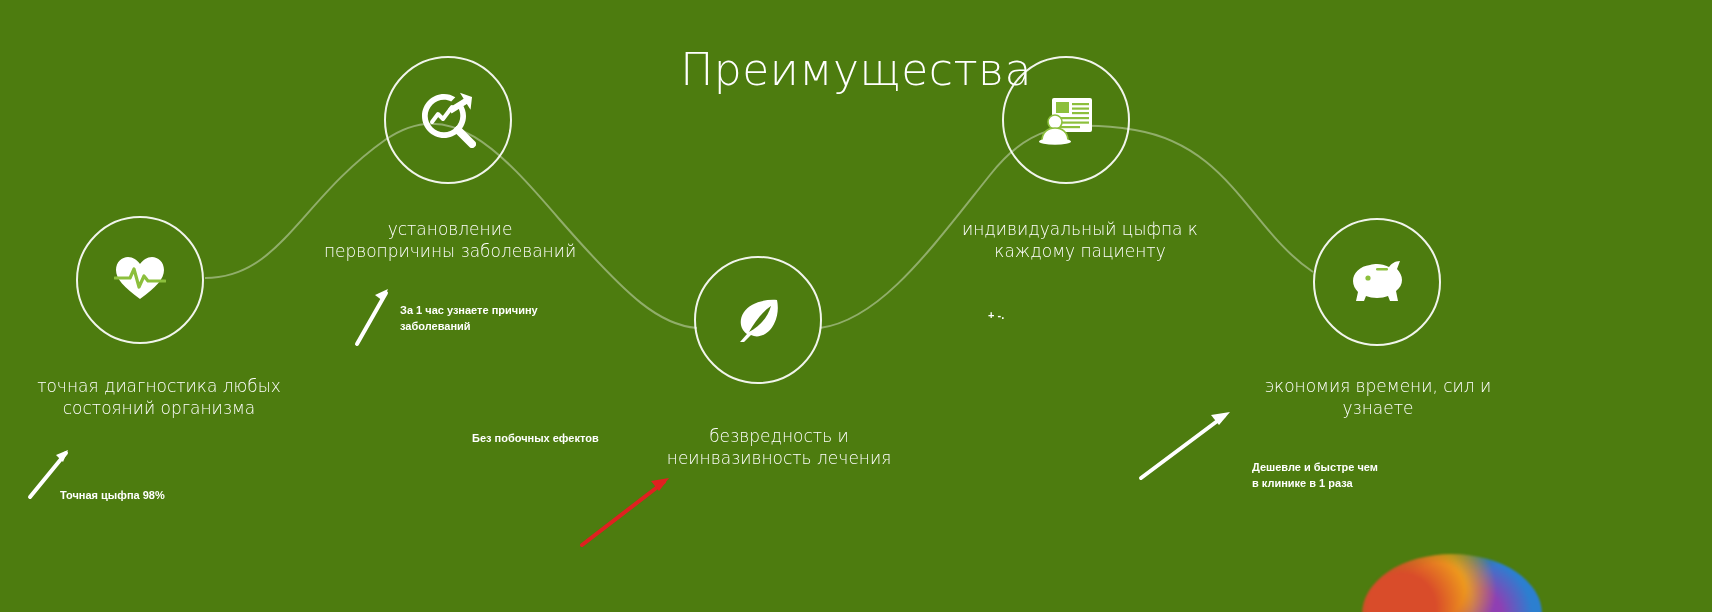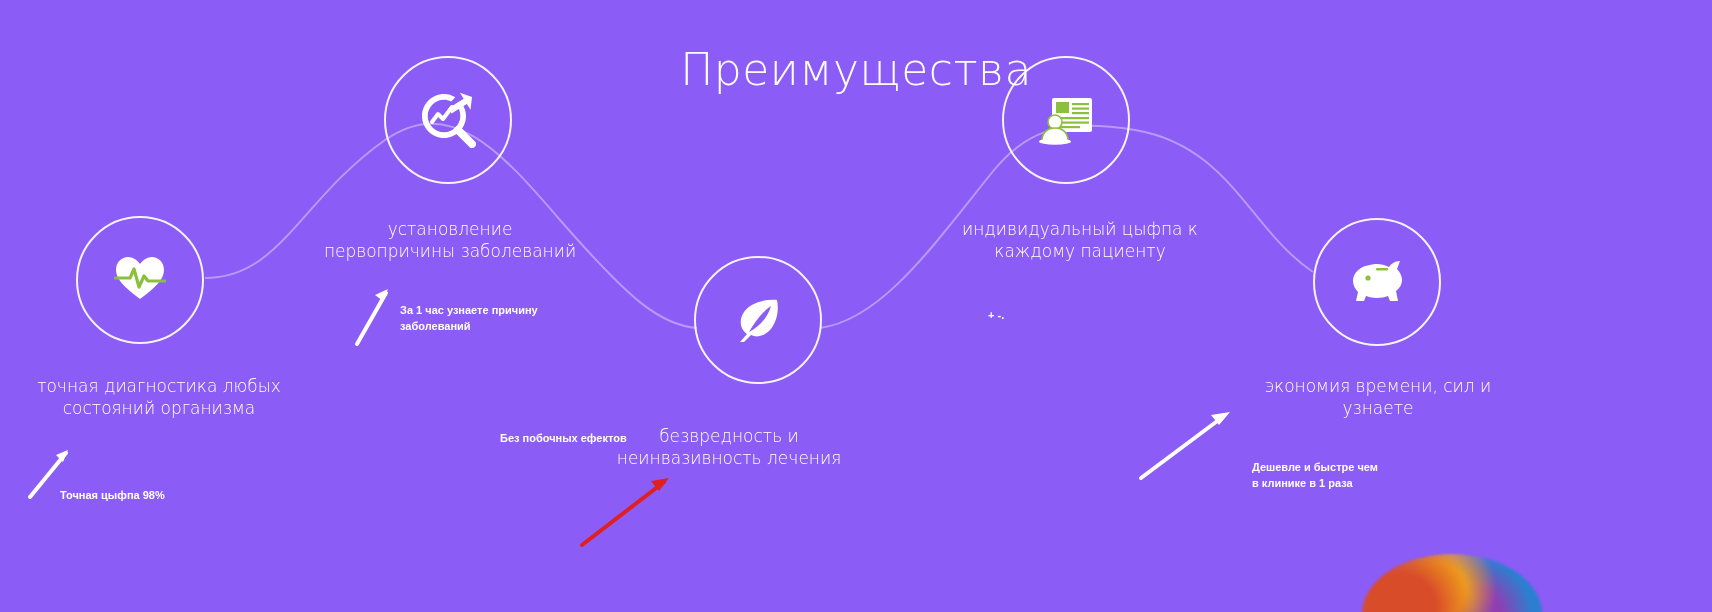--- a/index.html
+++ b/index.html
@@ -81,21 +81,21 @@
       radial-gradient(circle at 42% 30%, #f0a21b 0 20%, rgba(240,162,27,0) 44%),
       radial-gradient(circle at 62% 52%, #8f3fb3 0 22%, rgba(143,63,179,0) 46%),
       radial-gradient(circle at 82% 38%, #2c7fd0 0 22%, rgba(44,127,208,0) 46%),
       radial-gradient(circle at 50% 75%, #e0542e 0 25%, rgba(224,84,46,0) 52%);
     filter: blur(1px);
   }
 </style>
 </head>
 <body>
 
-<div id="stage" style="background: #8b5cf6;">
+<div id="stage" style="background: #4d7c0f;">
 
   <svg id="curve-layer" viewBox="0 0 1712 612" preserveAspectRatio="none">
     <path d="M 205 278
              C 280 278, 300 200, 385 140
              C 450 95, 500 150, 560 220
              C 630 300, 660 325, 697 328
              M 820 328
              C 880 320, 930 250, 990 175
              C 1025 130, 1060 118, 1135 130
              C 1230 146, 1250 230, 1313 272" fill="none" stroke="rgba(255,255,255,0.38)" stroke-width="2"></path>
@@ -131,23 +131,23 @@
   <div class="annotation" style="left:400px; top:303px; width:215px;">За 1 час узнаете причину
 заболеваний</div>
 
   <div class="node-circle" style="left:694px; top:256px; width:128px; height:128px;">
     <svg width="48" height="48" viewBox="0 0 48 48">
       <path d="M43 4 C30 3, 16 7, 10 16 C4 25, 7 34, 13 38 L6 46 L10 46 L17 39
                C25 43, 35 38, 40 28 C45 18, 44 9, 43 4 Z
                M37 10 C34 21, 26 30, 15 36 C21 26, 28 16, 37 10 Z" fill="#ffffff"></path>
     </svg>
   </div>
-  <div class="benefit-label" style="left:564px; top:425px; width:330px;">безвредность и
+  <div class="benefit-label" style="left:614px; top:425px; width:330px;">безвредность и
 неинвазивность лечения</div>
-  <div class="annotation" style="left:472px; top:431px; width:200px;margin-left:28px;">Без побочных ефектов</div>
+  <div class="annotation" style="left:472px; top:431px; width:200px;">Без побочных ефектов</div>
 
   <div class="node-circle" style="left:1002px; top:56px; width:128px; height:128px;">
     <svg width="56" height="50" viewBox="0 0 56 50">
       <rect x="14" y="3" width="40" height="34" rx="2" fill="#ffffff"></rect>
       <rect x="18" y="7" width="13" height="11" fill="#8cbf3c"></rect>
       <g fill="#8cbf3c">
         <rect x="34" y="8" width="17" height="2.2"></rect>
         <rect x="34" y="12.5" width="17" height="2.2"></rect>
         <rect x="34" y="17" width="17" height="2.2"></rect>
         <rect x="18" y="22" width="33" height="2.2"></rect>

